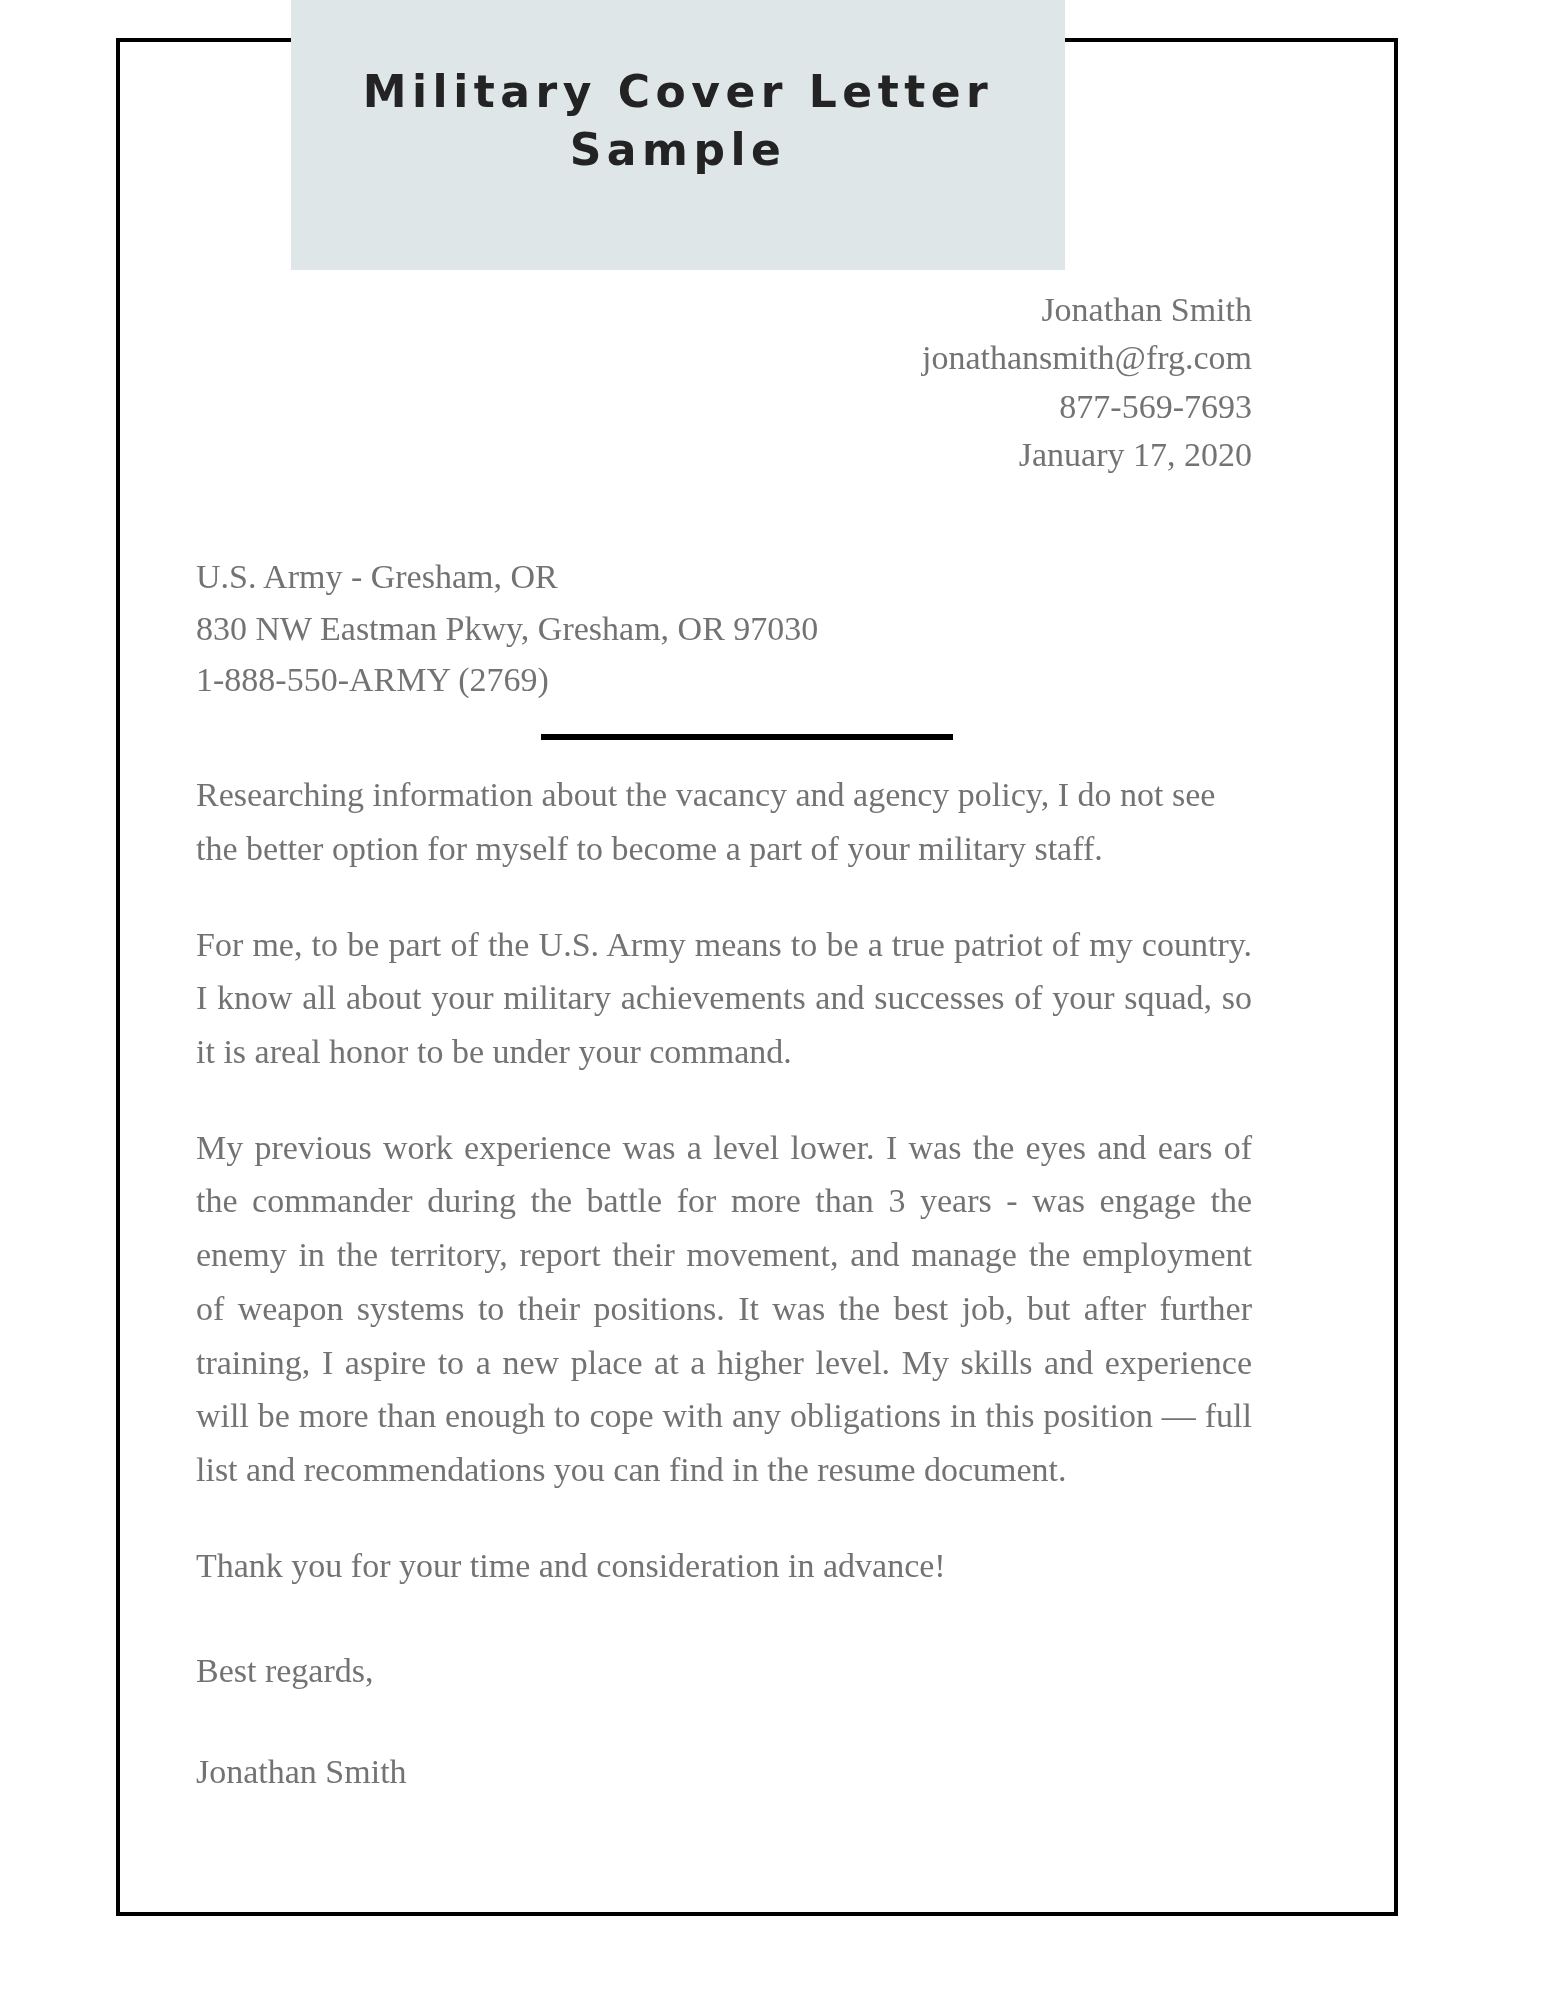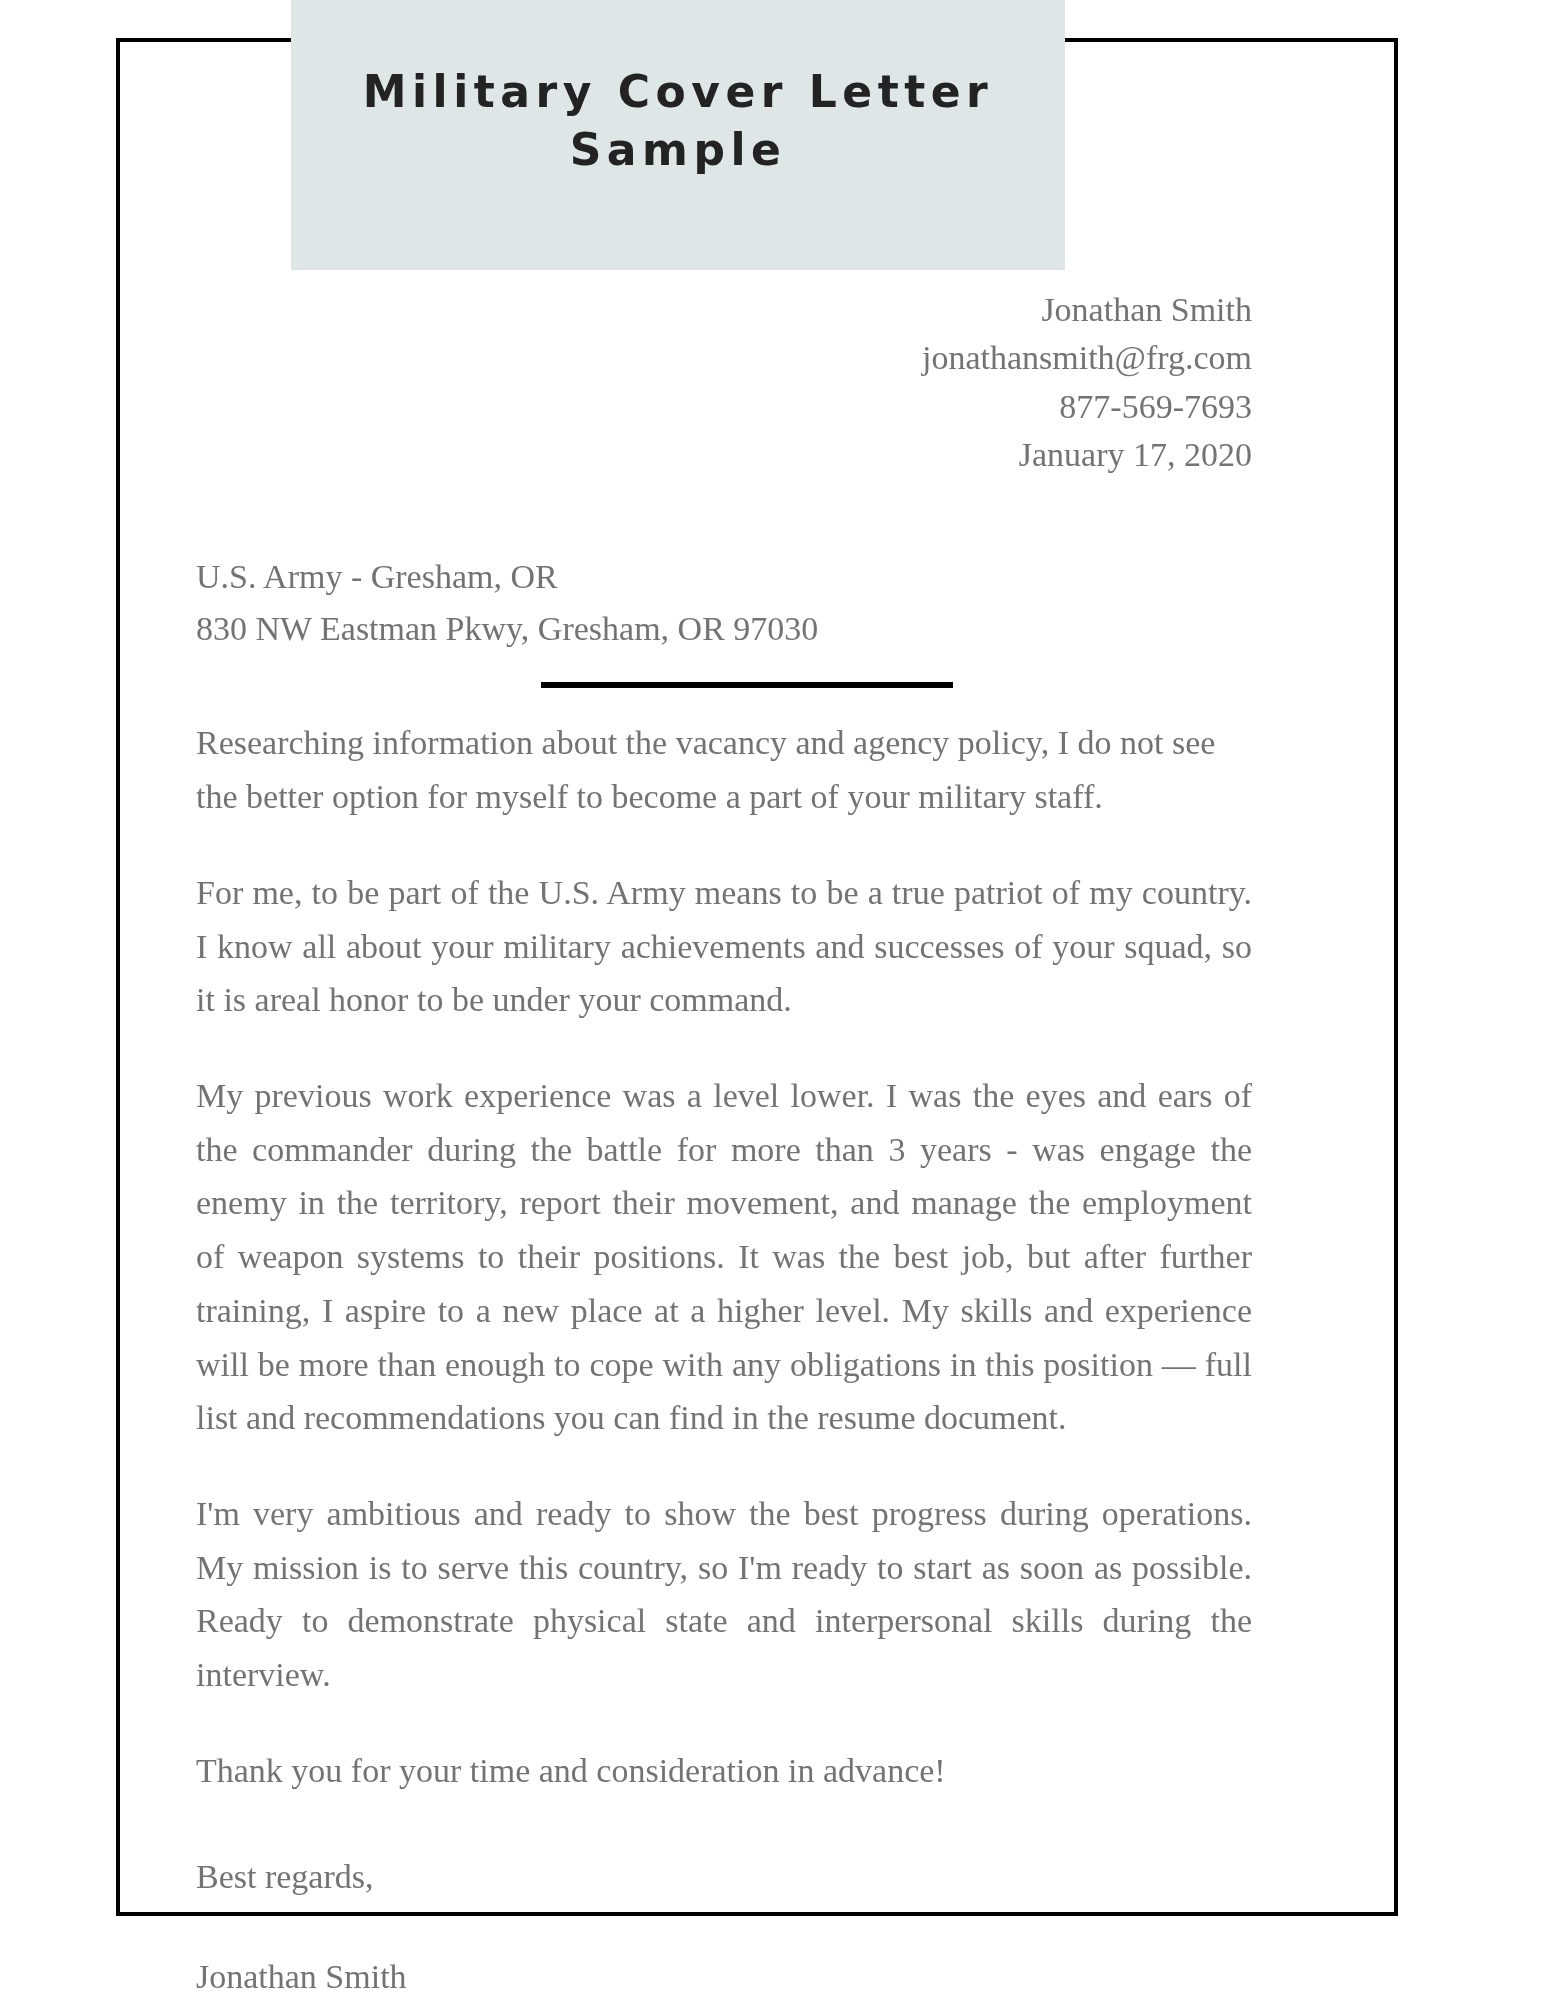--- a/index.html
+++ b/index.html
@@ -134,34 +134,34 @@
   <div class="sender-block">
     <span class="line">Jonathan Smith</span>
     <span class="line">jonathansmith@frg.com</span>
     <span class="line">877-569-7693</span>
     <span class="line">January 17, 2020</span>
   </div>
 
   <div class="recipient-block">
     <span class="line">U.S. Army - Gresham, OR</span>
     <span class="line">830 NW Eastman Pkwy, Gresham, OR 97030</span>
+    <span class="line">1-888-550-ARMY (2769)</span>
   </div>
 
   <div class="divider-wrap">
     <div class="divider"></div>
   </div>
 
 
 
   <p class="para no-justify">Researching information about the vacancy and agency policy, I do not see the better option for myself to become a part of your military staff.</p>
   <p class="para">For me, to be part of the U.S. Army means to be a true patriot of my country. I know all about your military achievements and successes of your squad, so it is areal honor to be under your command.</p>
 
   <p class="para">My previous work experience was a level lower. I was the eyes and ears of the commander during the battle for more than 3 years - was engage the enemy in the territory, report their movement, and manage the employment of weapon systems to their positions. It was the best job, but after further training, I aspire to a new place at a higher level. My skills and experience will be more than enough to cope with any obligations in this position — full list and recommendations you can find in the resume document.</p>
 
-  <p class="para">I'm very ambitious and ready to show the best progress during operations. My mission is to serve this country, so I'm ready to start as soon as possible. Ready to demonstrate physical state and interpersonal skills during the interview.</p>
 
   <p class="closing-line">Thank you for your time and consideration in advance!</p>
 
   <p class="closing-line">Best regards,</p>
 
   <p class="signature">Jonathan Smith</p>
 
 </div>
 
 </body></html>

